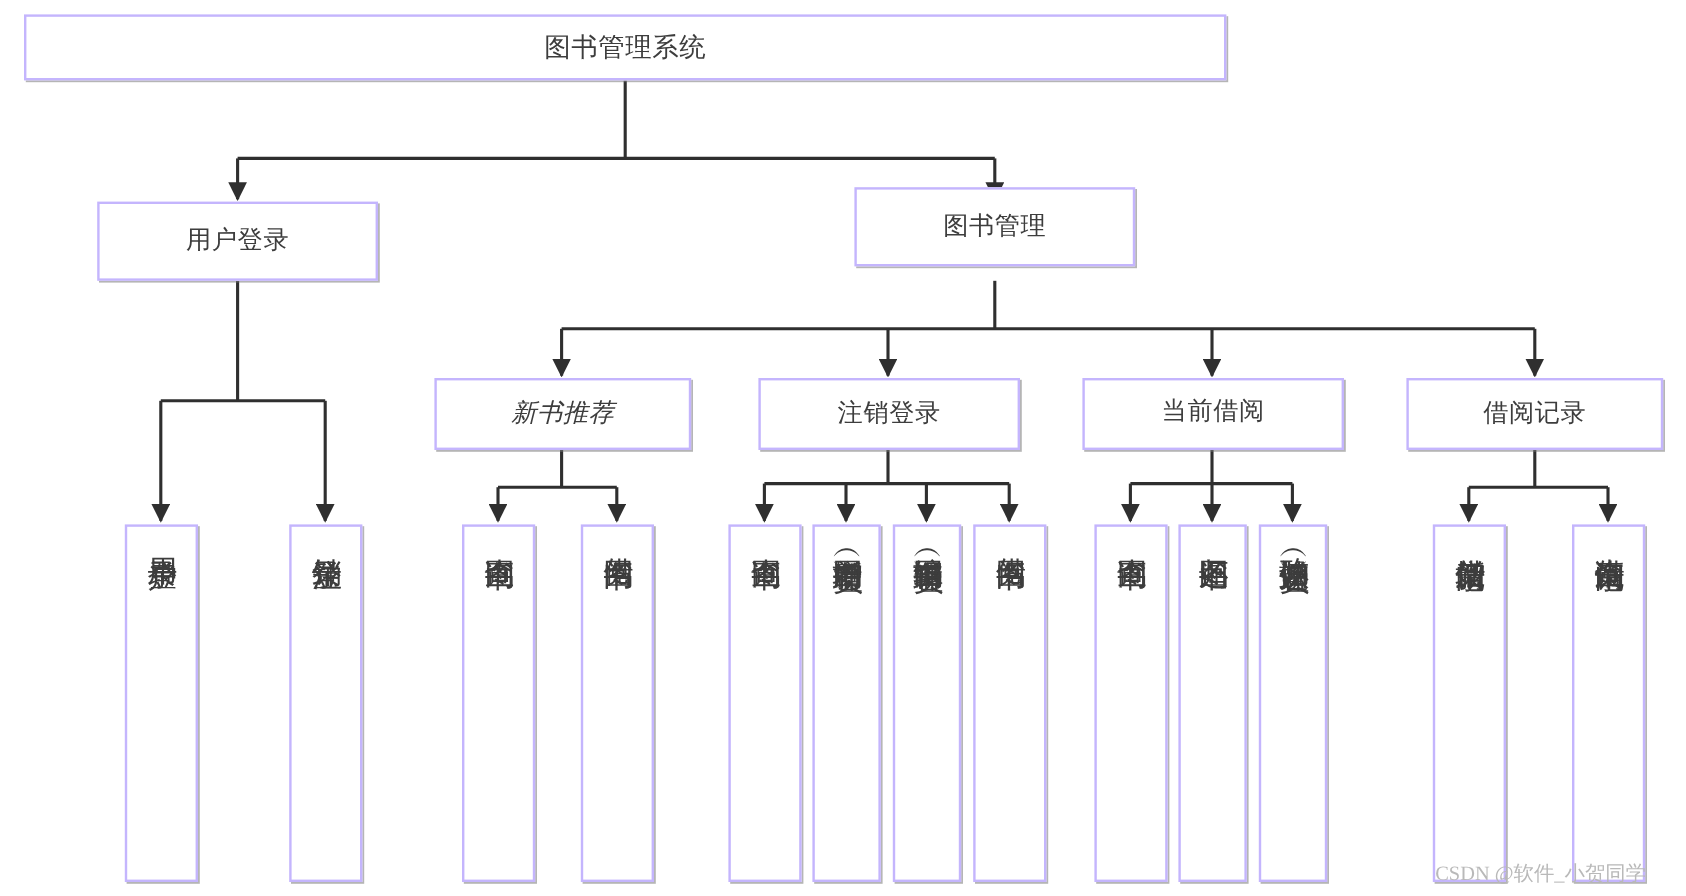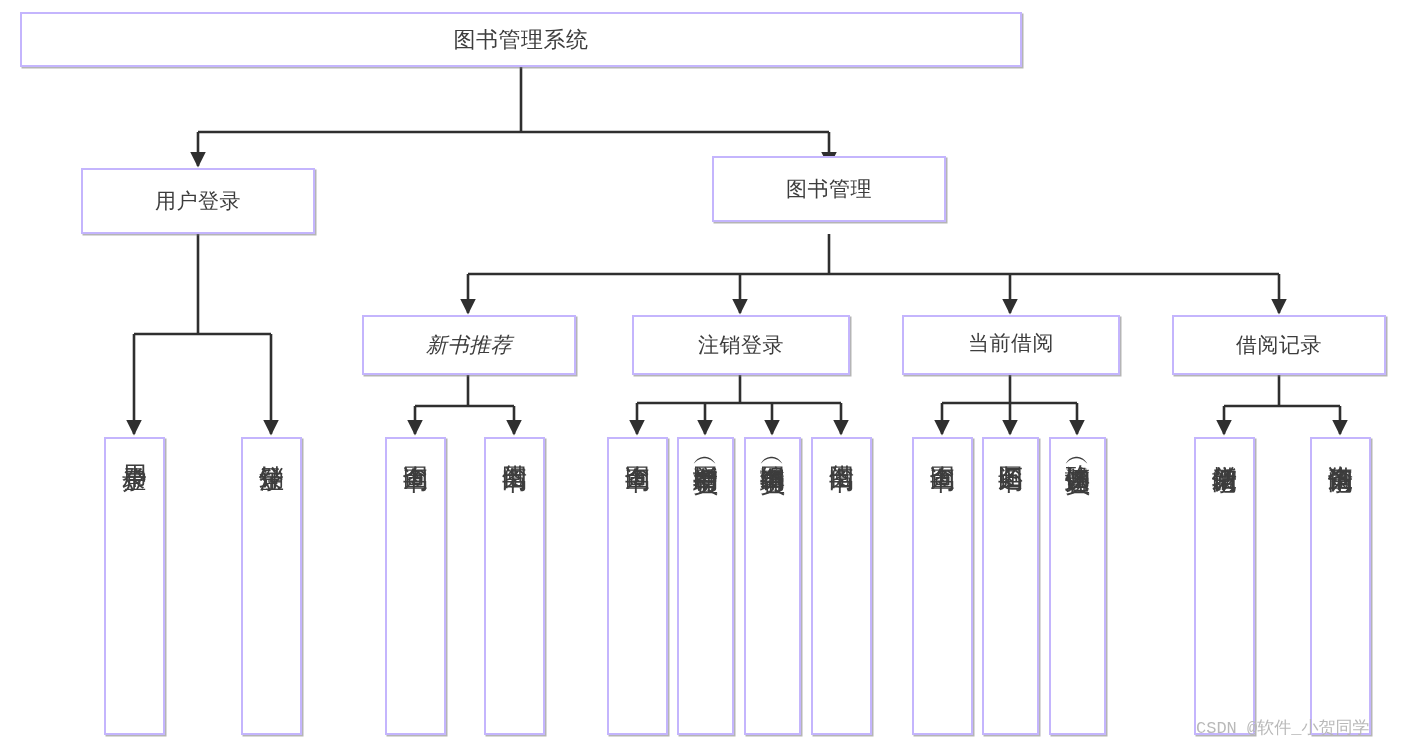--- a/index.html
+++ b/index.html
@@ -66,21 +66,21 @@
     max-height: 100%;
   }
   .watermark {
     position: absolute;
     left: 1196px;
     top: 716px;
     font-size: 17px;
     color: #b9b9b9;
     white-space: nowrap;
     z-index: 5;
-    font-family: Liberation Mono, monospace;
+    font-family: Liberation Serif, serif;
   }
 </style>
 </head>
 <body>
 
 <div id="canvas">
 
   <svg id="edges" viewBox="0 0 1405 747" width="1405" height="747" xmlns="http://www.w3.org/2000/svg">
     <defs>
       <marker id="arrow" viewBox="0 0 10 10" refX="9" refY="5" markerWidth="6" markerHeight="6" orient="auto-start-reverse">

